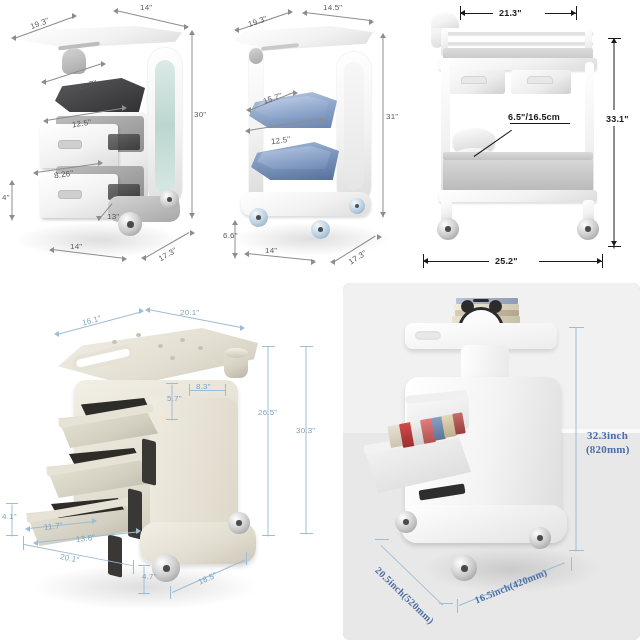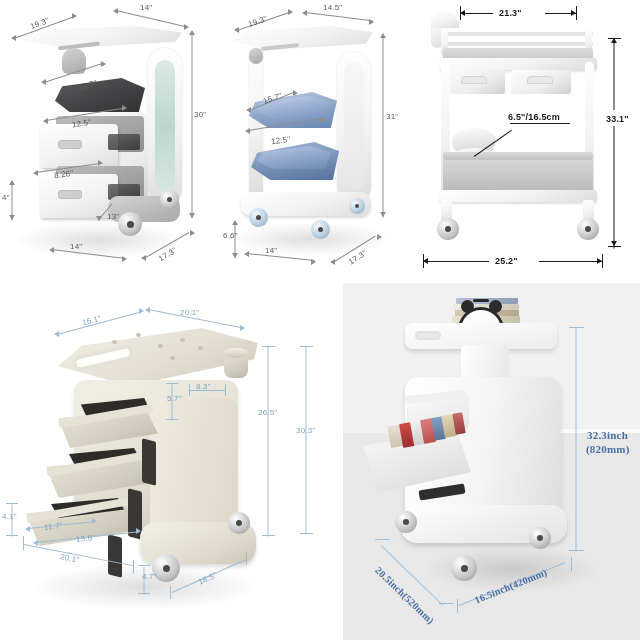--- a/index.html
+++ b/index.html
@@ -14,21 +14,21 @@
     width: 640px; height: 640px;
     background: #ffffff;
   }
 
   
   .panel { position: absolute; overflow: hidden; }
   #p1 { left: 0;   top: 0;   width: 213px; height: 282px; background:#ffffff; }
   #p2 { left: 213px; top: 0; width: 200px; height: 282px; background:#ffffff; }
   #p3 { left: 413px; top: 0; width: 227px; height: 282px; background:#ffffff; }
   #p4 { left: 0;   top: 286px; width: 340px; height: 354px; background:#ffffff; }
-  #p5 { left: 343px; top: 283px; width: 297px; height: 357px; background:#fdba74; }
+  #p5 { left: 343px; top: 283px; width: 297px; height: 357px; background:#fdba74;border-radius:7px; }
 
   .stage { position:absolute; inset:0; }
 
   
   .dim {
     position: absolute;
     font-size: 8px;
     color: #5a5a5a;
     white-space: nowrap;
     letter-spacing: .2px;

